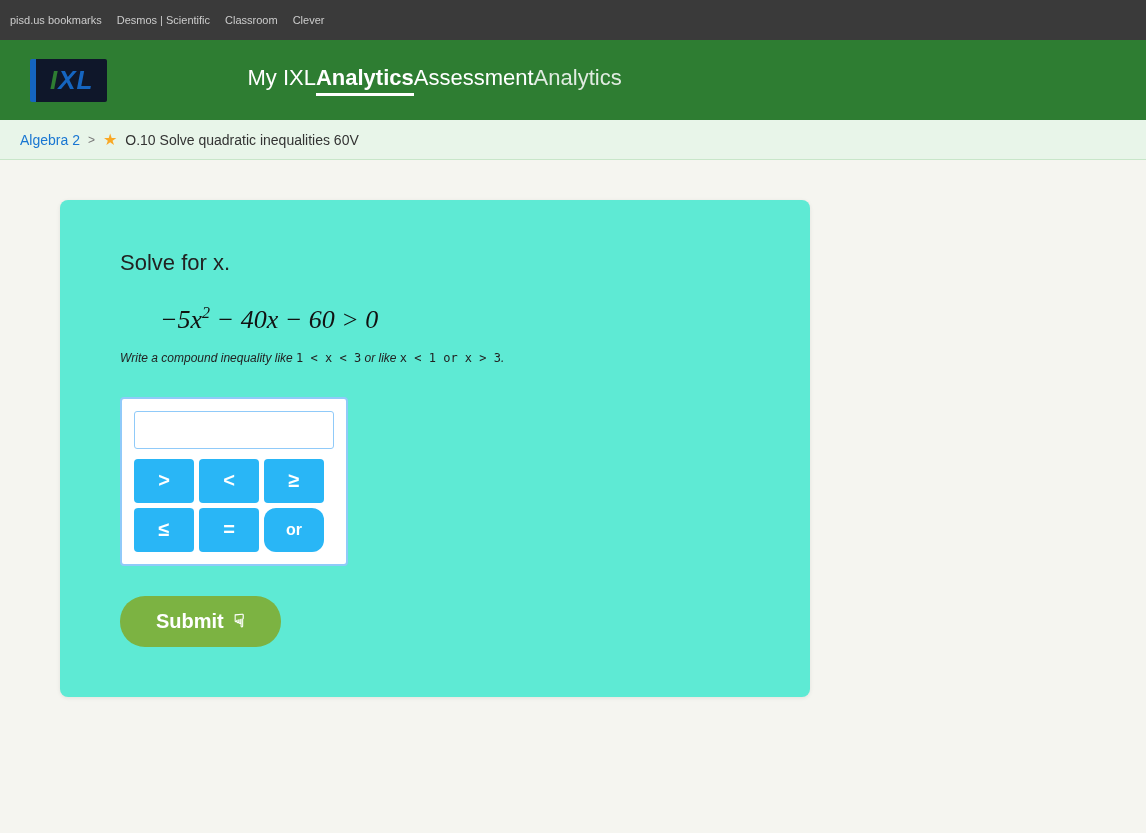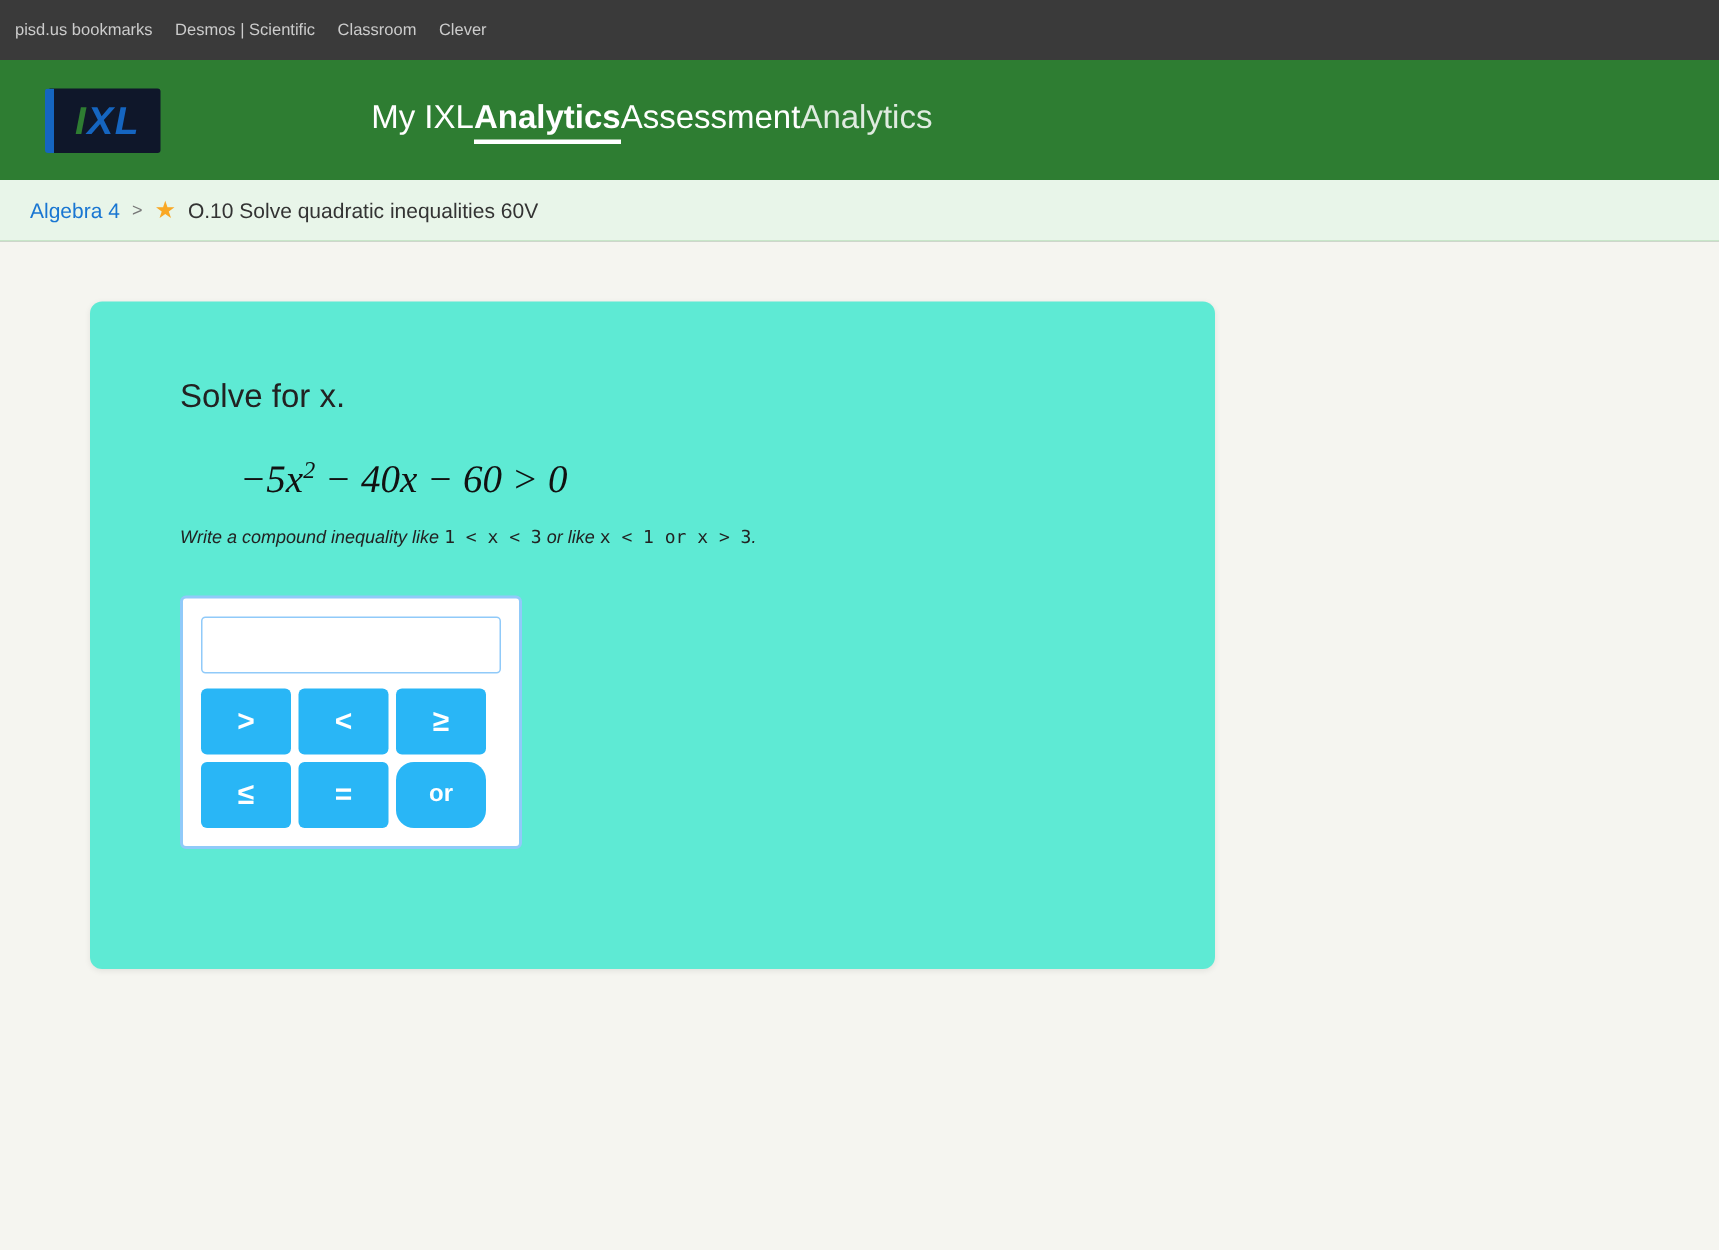--- a/index.html
+++ b/index.html
@@ -222,21 +222,21 @@
   </div>
   <nav class="nav-links">
     <a class="nav-link">My IXL</a>
     <a class="nav-link active">Analytics</a>
     <a class="nav-link">Assessment</a>
     <a class="nav-link analytics">Analytics</a>
   </nav>
 </div>
 
 <div class="breadcrumb-bar">
-  <a class="breadcrumb-link">Algebra 4</a>
+  <a class="breadcrumb-link">Algebra 2</a>
   <span class="breadcrumb-sep">&gt;</span>
   <span class="breadcrumb-star">★</span>
   <span class="breadcrumb-current">O.10 Solve quadratic inequalities 60V</span>
 </div>
 
 <div class="main-content">
   <div class="problem-card">
 
     <div class="problem-instruction">Solve for x.</div>
 
@@ -255,15 +255,19 @@
         <button class="sym-btn">&lt;</button>
         <button class="sym-btn">≥</button>
         <button class="sym-btn">≤</button>
         <button class="sym-btn">=</button>
         <button class="sym-btn or-btn">or</button>
       </div>
     </div>
 
     <br>
 
+    <button class="submit-btn">
+      <span>Submit</span>
+      <span class="submit-arrow">☟</span>
+    </button>
 
   </div>
 </div>
 
 </body></html>

